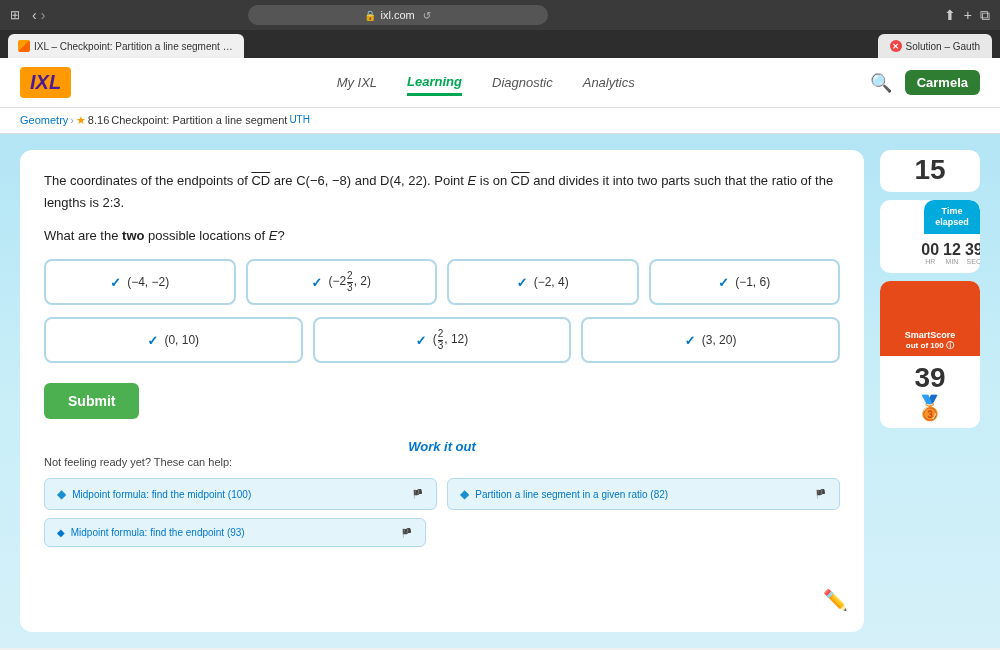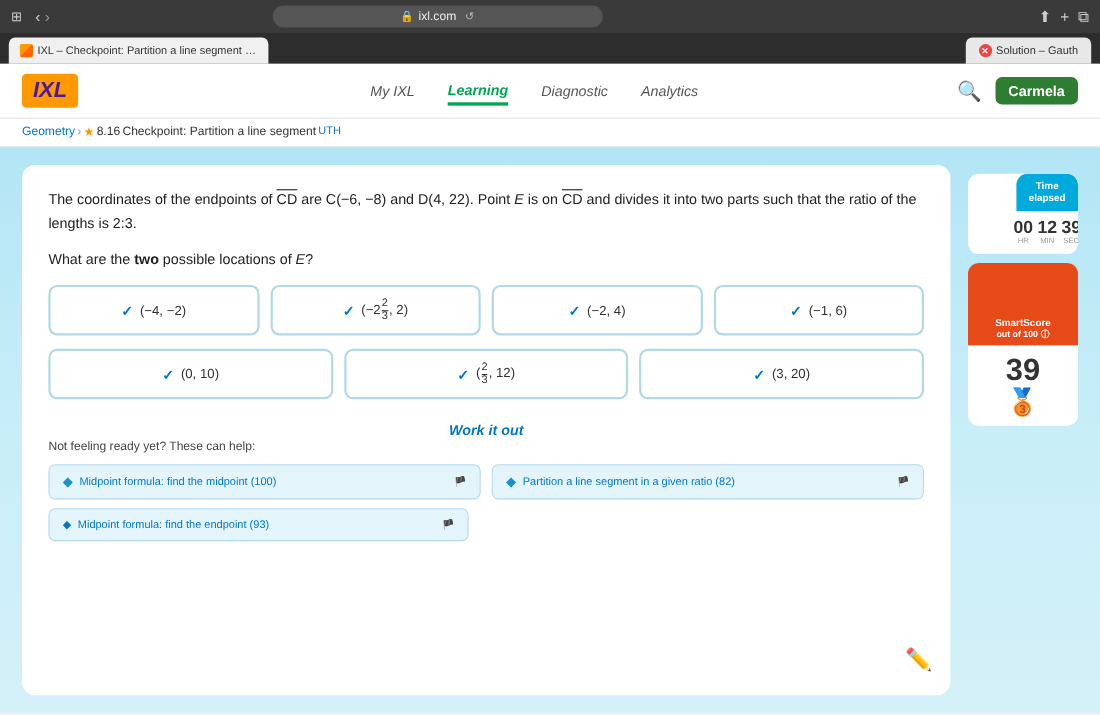--- a/index.html
+++ b/index.html
@@ -444,20 +444,21 @@
               <span class="den">3</span>
             </span>, 12)
         </span>
       </div>
       <div class="choice-box">
         <span class="check">✓</span>
         <span class="choice-label">(3, 20)</span>
       </div>
     </div>
 
+    <button class="submit-btn">Submit</button>
 
     
     <div style="margin-top:20px;">
       <div class="work-it-out-title">Work it out</div>
       <div class="work-it-out-sub">Not feeling ready yet? These can help:</div>
       <div class="resource-links">
         <div class="resource-link">
           <span class="diamond">◆</span>
           <span>Midpoint formula: find the midpoint (100)</span>
           <span style="margin-left:auto;font-size:9px;">🏴</span>
@@ -477,20 +478,23 @@
       </div>
     </div>
 
     
     <div class="pencil-icon">✏️</div>
   </div>
 
   <div class="right-sidebar">
 
     <div class="questions-combined">
+      <div style="padding:6px 8px 8px;text-align:center;">
+        <span class="stat-number">15</span>
+      </div>
     </div>
 
     <div class="time-combined">
       <div style="background:#00aadd;padding:6px 8px;border-radius:10px 10px 0 0;">
         <div class="stat-label">Time elapsed</div>
       </div>
       <div style="padding:8px;">
         <div class="time-display">
           <div class="time-unit">
             <div class="time-digits">00</div>

